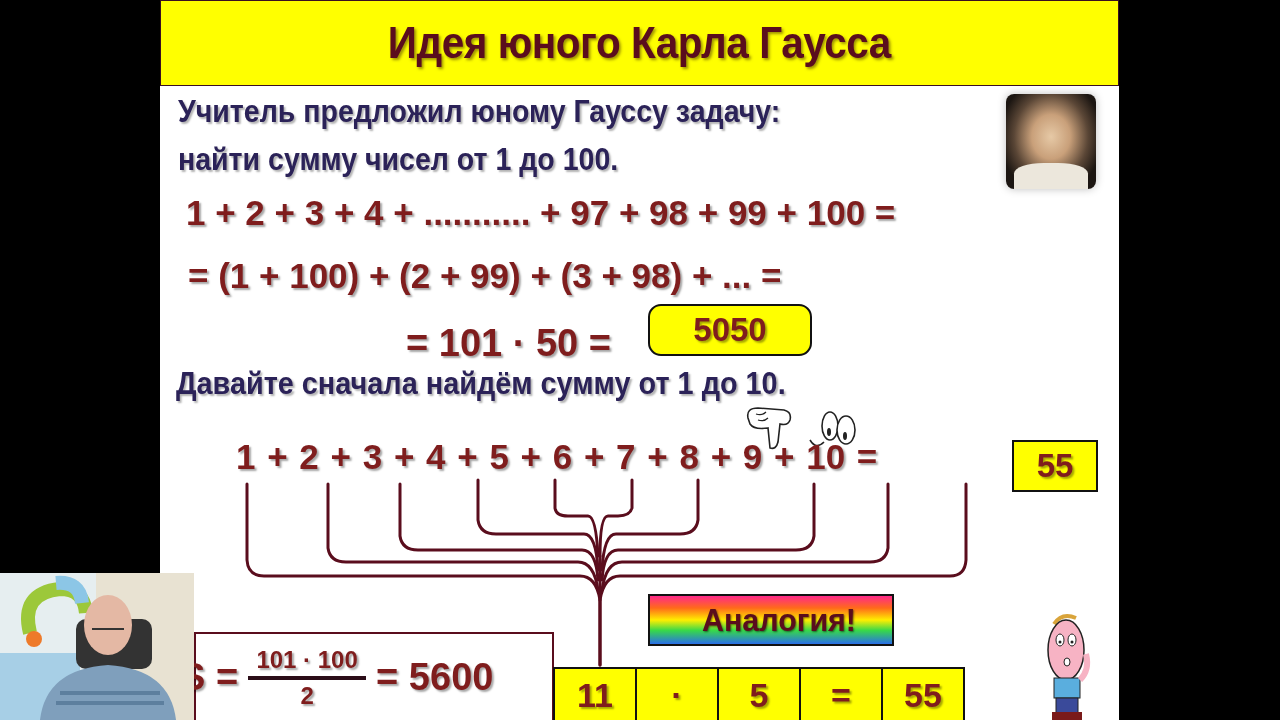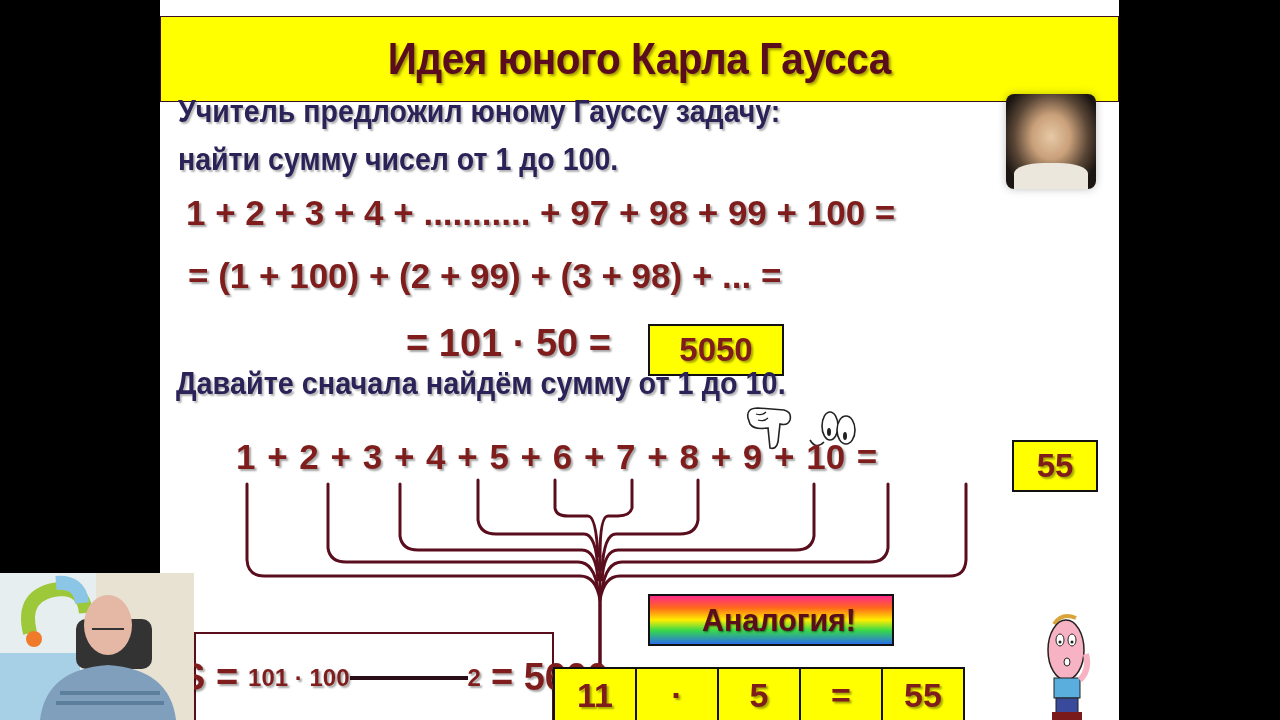--- a/index.html
+++ b/index.html
@@ -1,40 +1,40 @@
 <!DOCTYPE html>
 <html><head>
 <meta charset="utf-8">
 <style>
   html,body{margin:0;padding:0;background:#000;}
   body{width:1280px;height:720px;position:relative;overflow:hidden;font-family:"Liberation Sans",sans-serif;}
   .slide{position:absolute;left:160px;top:0;width:959px;height:720px;background:#fff;overflow:hidden;}
-  .title-bar{position:absolute;left:0;top:16px;width:957px;height:84px;background:#ffff00;border:1px solid #3a1020;display:flex;align-items:center;justify-content:center;}
+  .title-bar{position:absolute;left:0;top:0;width:957px;height:84px;background:#ffff00;border:1px solid #3a1020;display:flex;align-items:center;justify-content:center;}
   .title{font-family:"Liberation Sans",sans-serif;font-weight:bold;font-size:44px;color:#5a0d1d;letter-spacing:-0.5px;text-shadow:2px 2px 3px rgba(80,60,0,0.55);transform:scaleX(0.92);}
   .navy{color:#2b2258;font-weight:bold;text-shadow:2px 2px 2px rgba(0,0,0,0.3);}
   .maroon{color:#7f1d1d;font-weight:bold;text-shadow:2px 2px 2px rgba(0,0,0,0.35);}
   .abs{position:absolute;white-space:nowrap;}
   .task1{left:18px;top:94px;font-size:31px;transform:scaleX(0.92);transform-origin:left;}
   .task2{left:18px;top:142px;font-size:31px;transform:scaleX(0.92);transform-origin:left;}
   .portrait{position:absolute;left:846px;top:94px;width:90px;height:95px;border-radius:8px;background:radial-gradient(ellipse at 50% 45%,#e6c9a6 0%,#c9a07a 30%,#5a4636 58%,#1c1612 80%);box-shadow:0 0 8px rgba(0,0,0,0.25);overflow:hidden;}
   .portrait .collar{position:absolute;left:8px;bottom:0;width:74px;height:26px;background:#ece7dc;border-radius:40% 40% 0 0;}
   .eq1{left:26px;top:193px;font-size:35px;}
   .eq2{left:28px;top:256px;font-size:35px;}
   .eq3{left:246px;top:322px;font-size:38px;}
   .ybox{position:absolute;background:#ffff00;border:2px solid #111;display:flex;align-items:center;justify-content:center;box-sizing:border-box;}
-  .res1{left:488px;top:324px;width:136px;height:52px;font-size:33px;}
+  .res1{left:488px;top:304px;width:164px;height:52px;font-size:33px;border-radius:13px;}
   .lets{left:16px;top:366px;font-size:31px;transform:scaleX(0.93);transform-origin:left;}
   .eq4{left:76px;top:437px;font-size:35px;word-spacing:2px;}
   .res2{left:852px;top:440px;width:86px;height:52px;font-size:33px;}
   .tree{position:absolute;left:0;top:0;}
   .analogy{position:absolute;left:488px;top:594px;width:246px;height:52px;border:2px solid #111;box-sizing:border-box;background:linear-gradient(to bottom,#ff2a8a 0%,#ff6a1a 25%,#ffee00 50%,#37d84a 72%,#2a6ee8 100%);display:flex;align-items:center;justify-content:center;padding-left:16px;}
   .analogy span{font-size:32px;font-weight:bold;color:#5a0d1d;text-shadow:1px 1px 2px rgba(0,0,0,0.5);transform:scaleX(0.95);}
   .formula-box{position:absolute;left:34px;top:632px;width:360px;height:100px;border:2px solid #5a0d1d;background:#fff;box-sizing:border-box;}
   .formula{position:absolute;left:20px;top:635px;height:85px;display:flex;align-items:center;font-size:38px;}
-  .frac{display:inline-flex;flex-direction:row;align-items:center;margin:0 10px;font-size:24px;line-height:1.15;}
+  .frac{display:inline-flex;flex-direction:column;align-items:center;margin:0 10px;font-size:24px;line-height:1.15;}
   .frac .bar{width:118px;height:4px;background:#2b0d18;margin:2px 0;}
   .cells{position:absolute;left:393px;top:667px;display:flex;}
   .cell{width:84px;height:56px;background:#ffff00;border:2px solid #111;box-sizing:border-box;margin-right:-2px;display:flex;align-items:center;justify-content:center;font-size:34px;}
   .hand{position:absolute;left:584px;top:404px;}
   .webcam{position:absolute;left:0;top:573px;width:194px;height:147px;background:linear-gradient(90deg,#d8d5cf 0%,#e9e4d6 40%,#efe6cc 100%);overflow:hidden;}
   .boy{position:absolute;left:1040px;top:610px;}
 </style>
 </head>
 <body>
 

